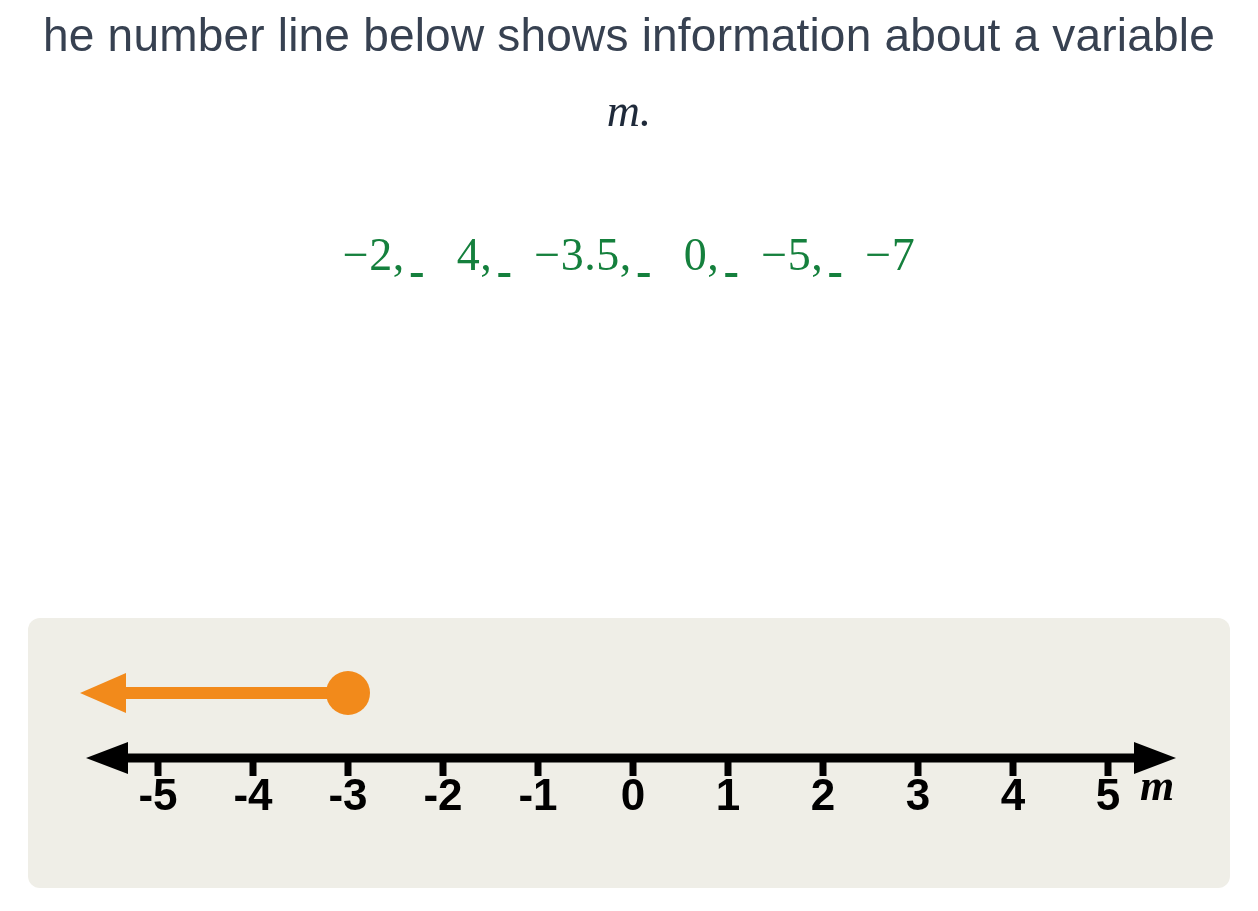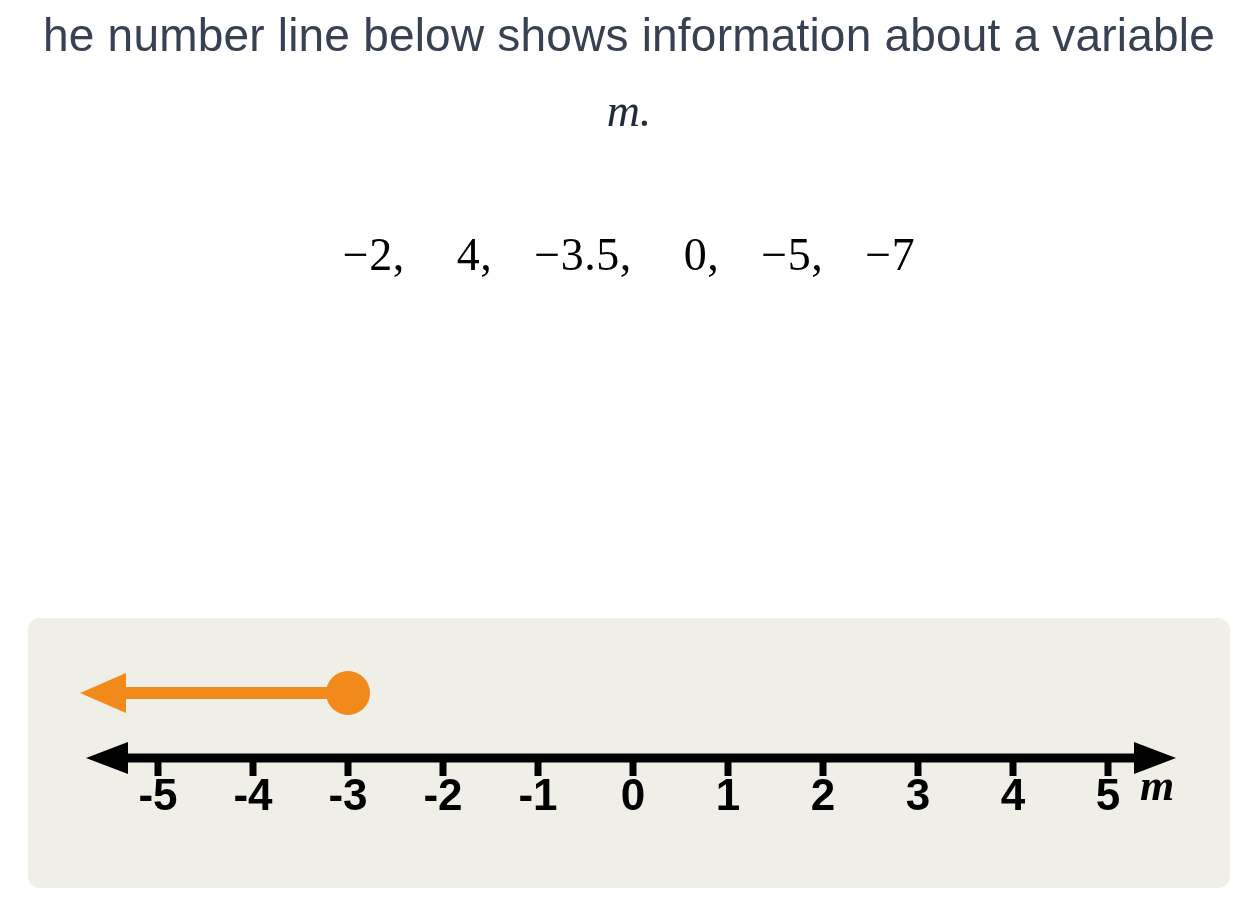--- a/index.html
+++ b/index.html
@@ -54,22 +54,23 @@
     font-style: italic;
     color: #1f2a3a;
   }
 
   .options-row {
     width: 100%;
     text-align: center;
     padding-top: 90px;
     font-family: Georgia, 'Times New Roman', Times, serif;
     font-size: 46px;
-    color: #000000;
+    color: #15803d;
     letter-spacing: 0.5px;
+    text-decoration: underline;
   }
   .options-row .opt {
     display: inline-block;
     margin: 0 6px;
   }
 
   .numberline-panel {
     position: absolute;
     left: 28px;
     right: 28px;

